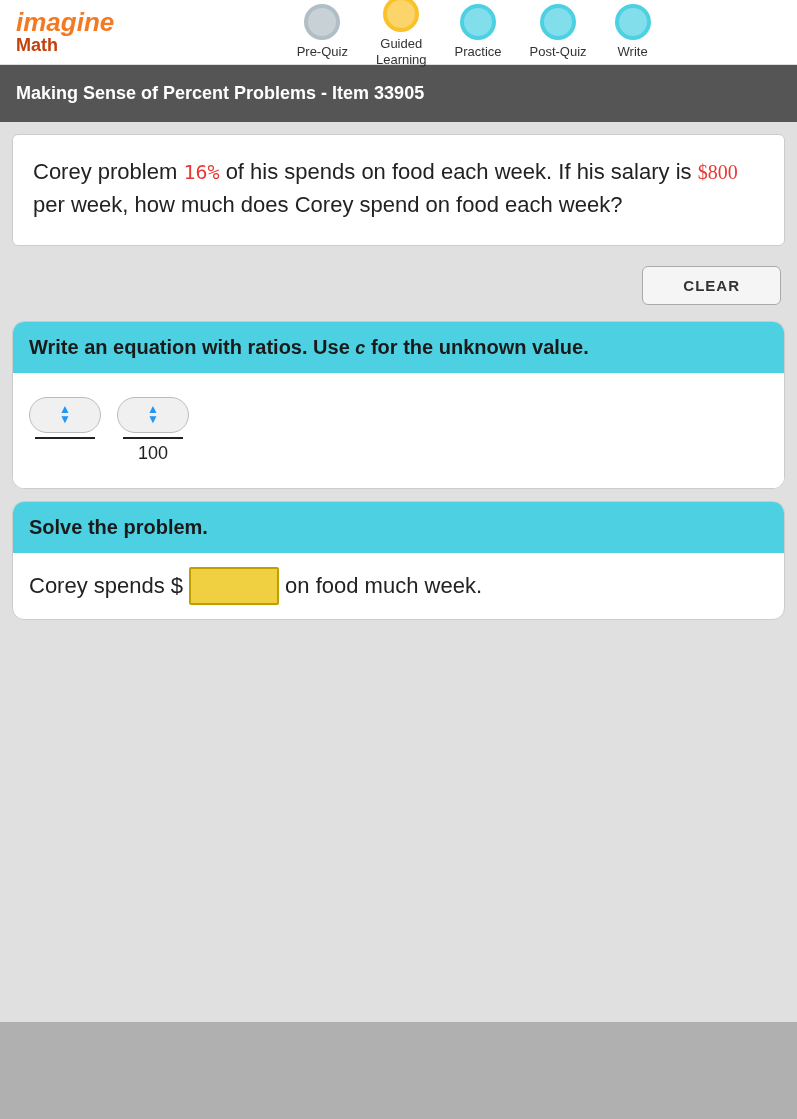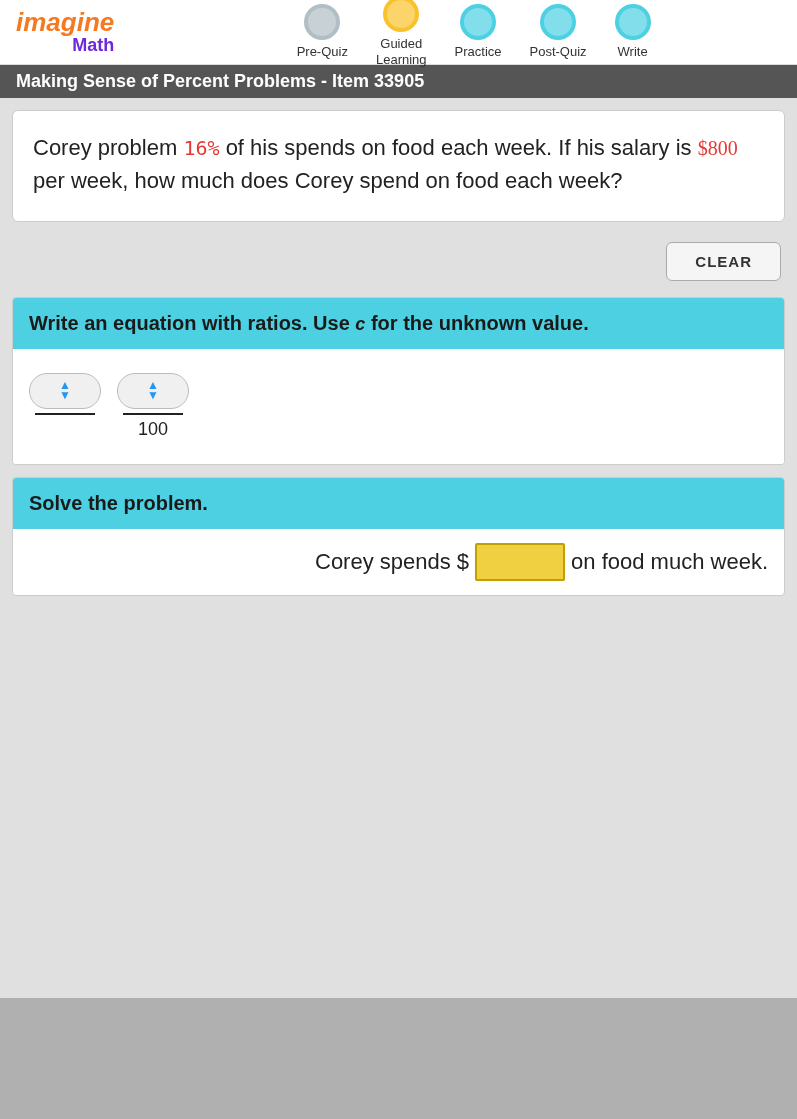--- a/index.html
+++ b/index.html
@@ -26,23 +26,22 @@
     }
     .logo-text {
       font-size: 26px;
       font-weight: bold;
       color: #f47920;
       font-style: italic;
       line-height: 1;
     }
     .logo-subtext {
       font-size: 18px;
-      color: #6d28d9;
-      font-weight: bold;
-      text-align: right;
+      color: #c2410c;
+      font-weight: bold;
     }
     .nav-steps {
       display: flex;
       align-items: center;
       gap: 28px;
       flex: 1;
       justify-content: center;
     }
     .nav-step {
       display: flex;
@@ -74,21 +73,21 @@
       text-align: center;
       line-height: 1.2;
     }
 
     
     .title-bar {
       background: #555;
       color: #fff;
       font-size: 18px;
       font-weight: bold;
-      padding: 6px 16px;
+      padding: 18px 16px;
     }
 
     
     .main-content {
       background: #e0e0e0;
       padding: 12px;
       min-height: 900px;
     }
 
     
@@ -117,33 +116,33 @@
     .clear-area {
       display: flex;
       justify-content: flex-end;
       padding: 8px 4px;
       margin-bottom: 8px;
     }
     .clear-btn {
       background: #f5f5f5;
       border: 1.5px solid #aaa;
       border-radius: 6px;
-      padding: 10px 28px;
+      padding: 10px 40px;
       font-size: 15px;
       font-weight: bold;
       color: #333;
       cursor: pointer;
       letter-spacing: 1px;
     }
 
     
     .section-block {
       background: #fff;
       border: 1px solid #ccc;
-      border-radius: 4px;
+      border-radius: 12px;
       margin-bottom: 12px;
       overflow: hidden;
     }
     .section-header {
       background: #4dd0e1;
       padding: 14px 16px;
       font-size: 20px;
       font-weight: bold;
       color: #1a1a1a;
     }
@@ -202,21 +201,20 @@
 
     
     .solve-body {
       padding: 14px 16px;
       font-size: 22px;
       color: #222;
       display: flex;
       align-items: center;
       gap: 6px;
       flex-wrap: wrap;
-      justify-content: flex-end;
     }
     .answer-input {
       width: 90px;
       height: 38px;
       background: #f0d040;
       border: 2px solid #c0a000;
       border-radius: 2px;
       font-size: 18px;
       text-align: center;
       outline: none;

